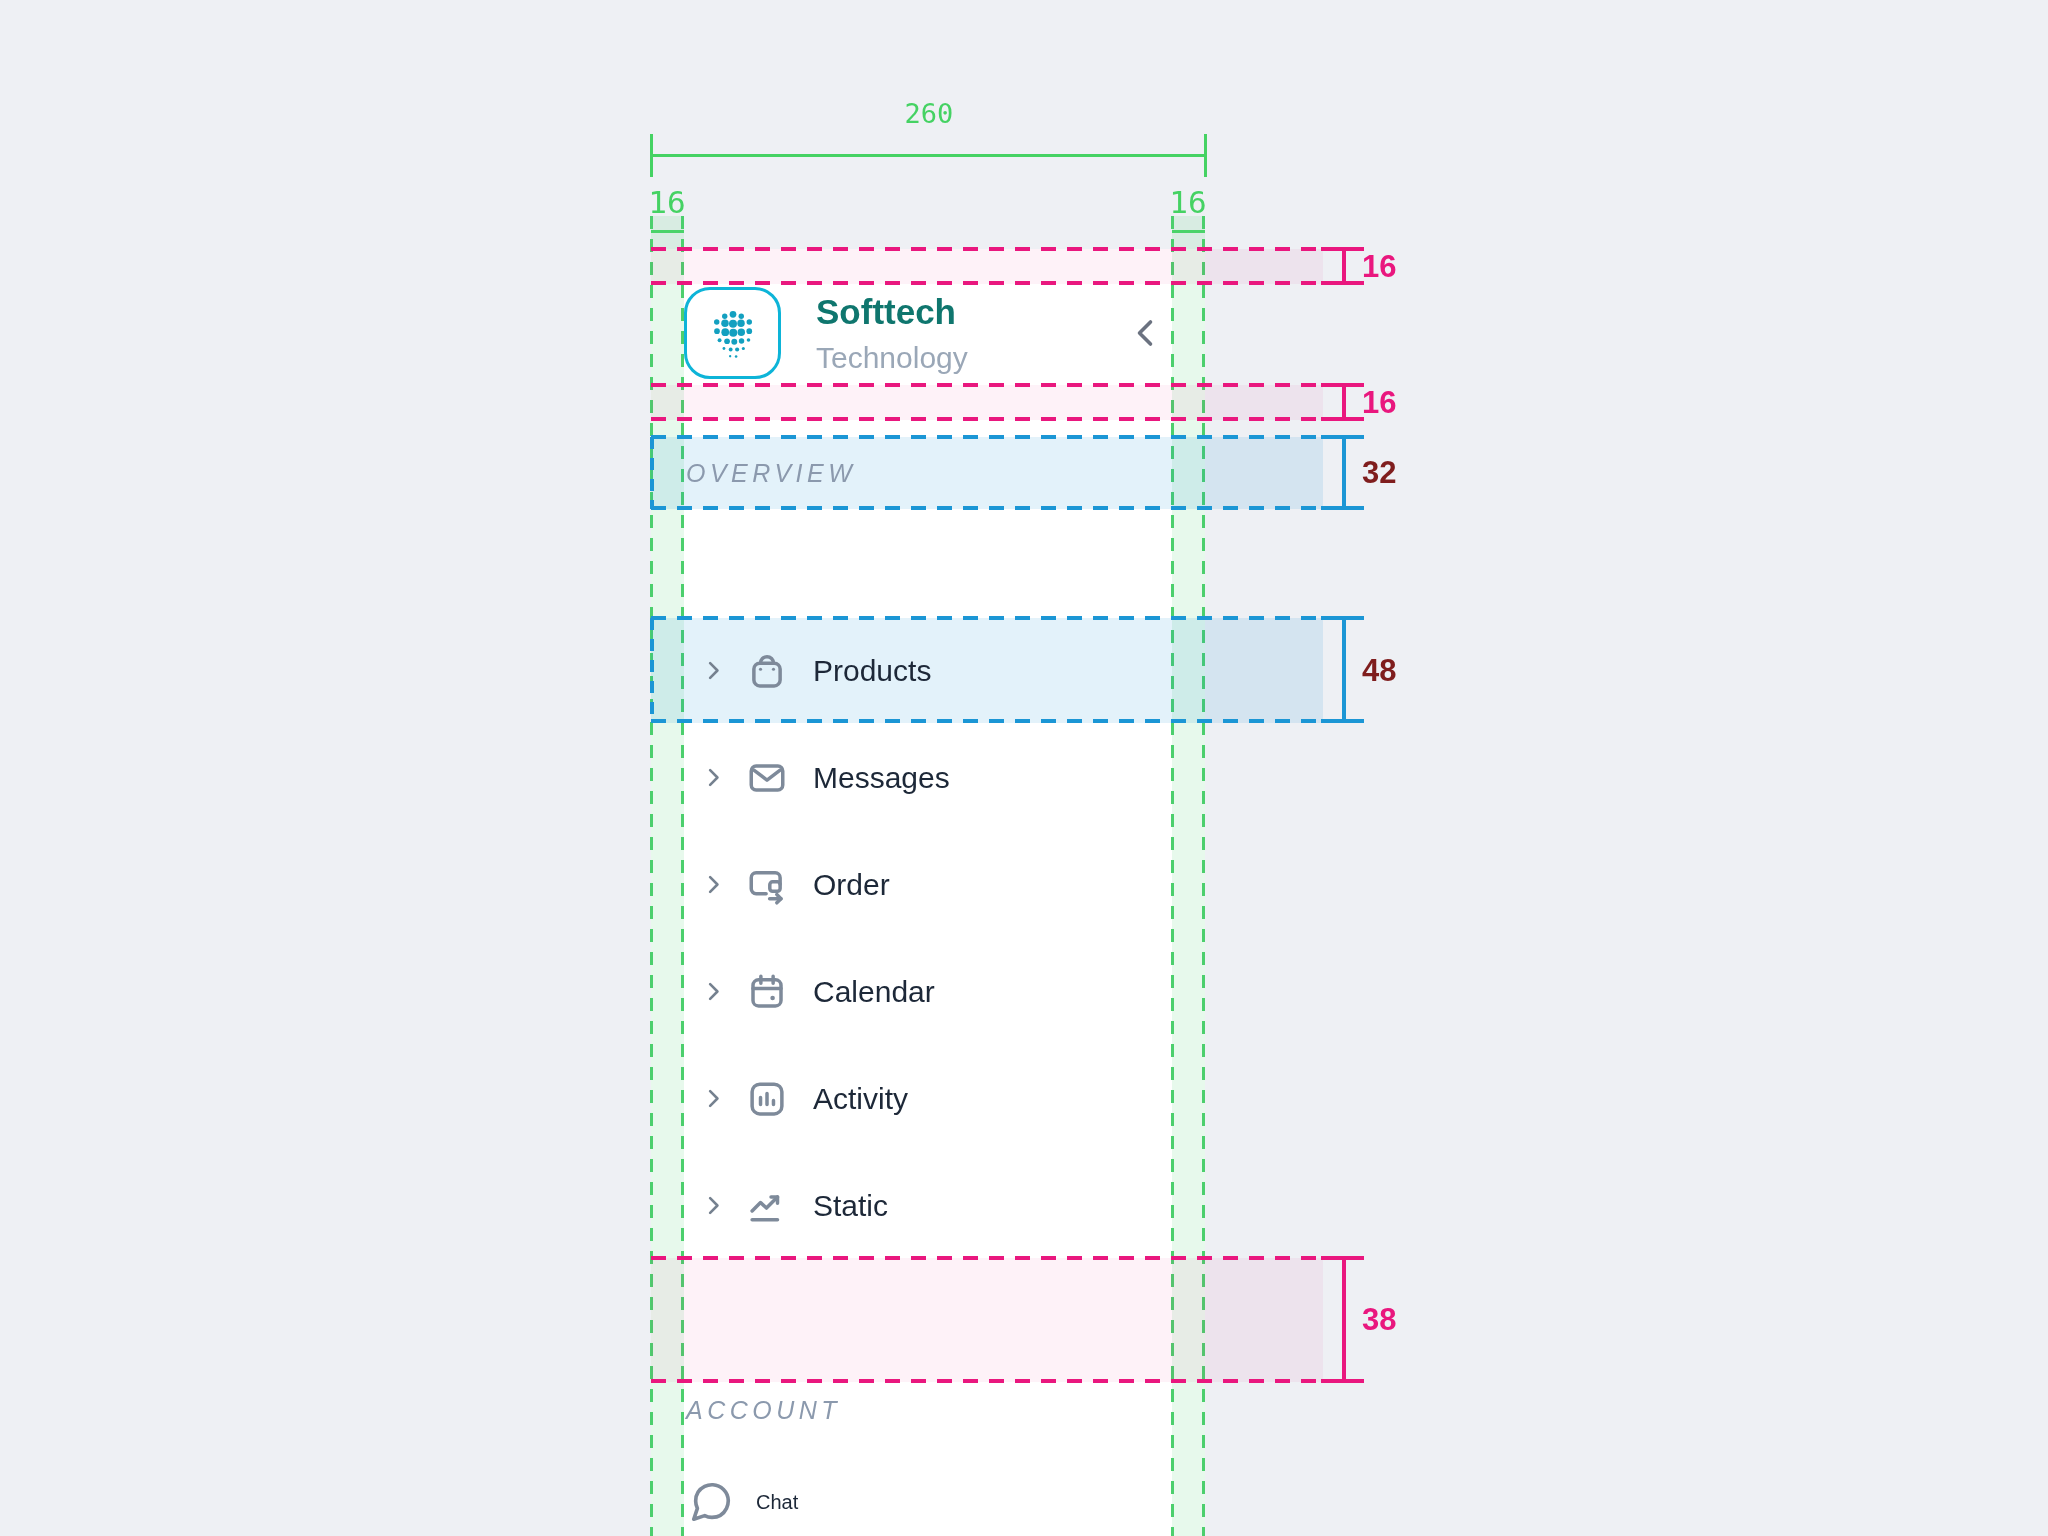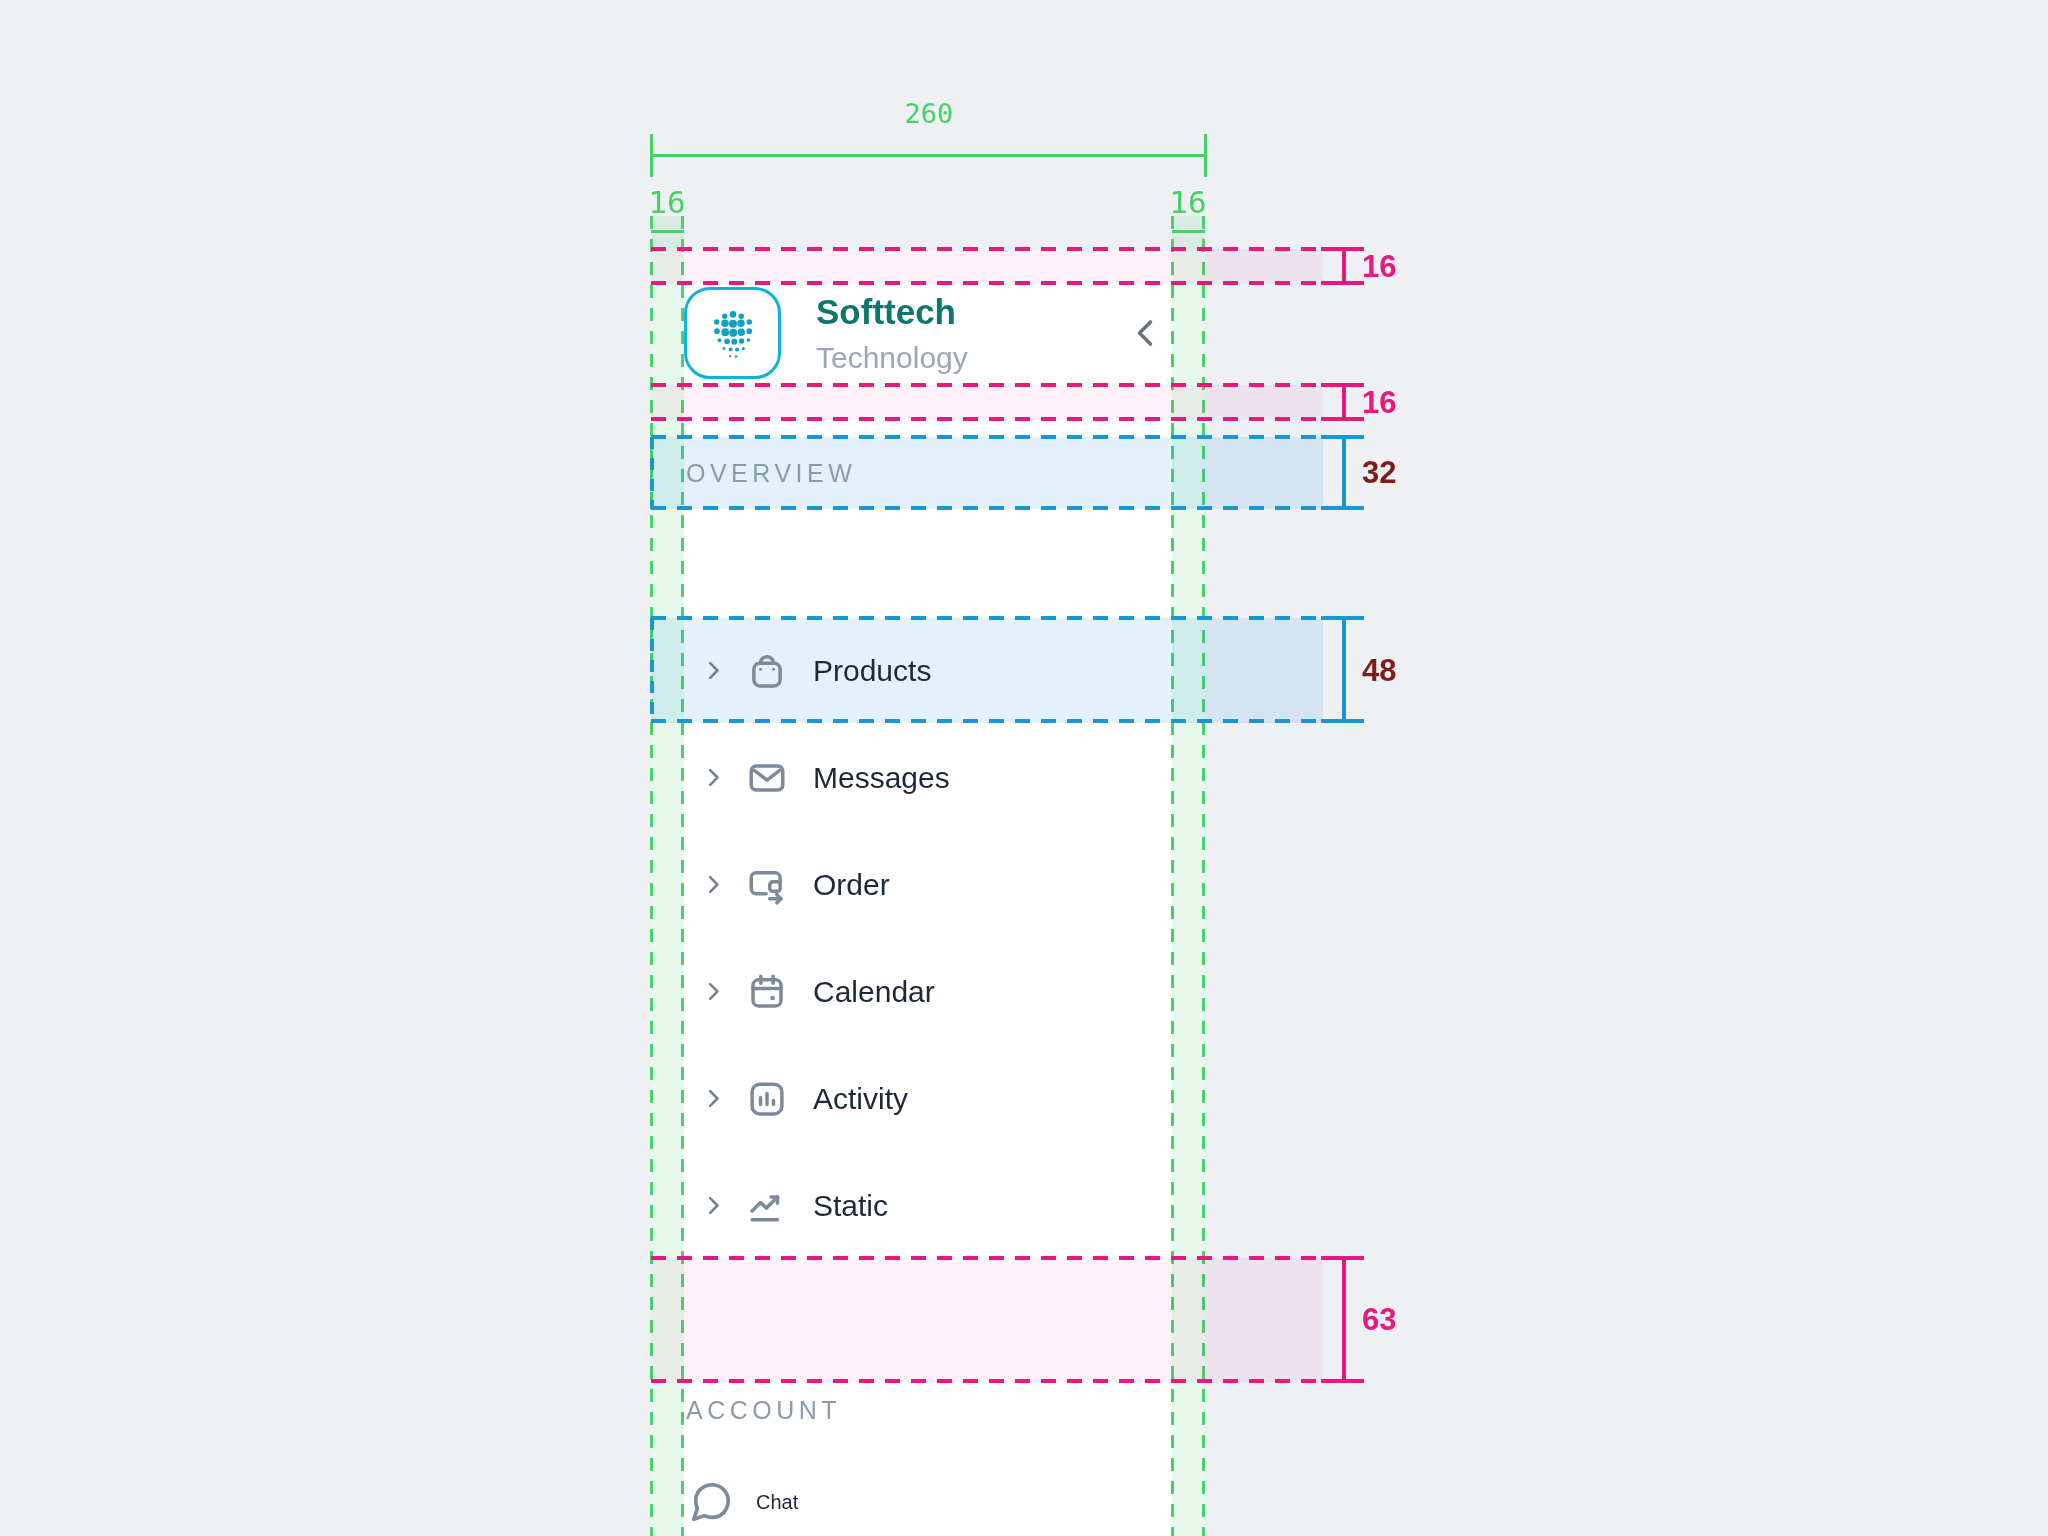--- a/index.html
+++ b/index.html
@@ -32,21 +32,21 @@
   .b-solid-h{background:#1b96d5;height:3.5px;}
   .b-text{color:#7f1d1d;font-size:31px;font-weight:600;display:flex;align-items:center;}
 
   
   .logo-box{left:684px;top:287px;width:97px;height:92px;border:3.5px solid #0db4d8;border-radius:26px;
             background:#fff;display:flex;align-items:center;justify-content:center;box-sizing:border-box;}
   .brand-name{left:816px;top:292px;font-size:35px;font-weight:600;color:#0f766e;}
   .brand-tagline{left:816px;top:341px;font-size:30px;font-weight:400;color:#9aa7b7;}
 
   
-  .section-label{font-size:25px;letter-spacing:4.5px;color:#8b99ad;font-weight:500;}
+  .section-label{font-size:25px;letter-spacing:4.5px;color:#8b99ad;font-weight:500;font-style:italic;}
   .menu-row{left:651px;width:554px;height:107px;display:flex;align-items:center;cursor:pointer;}
   .menu-row .chev{position:absolute;left:49px;width:27px;height:27px;color:#75818f;}
   .menu-row .ic{position:absolute;left:95px;width:42px;height:42px;color:#7e8a9a;}
   .menu-row .lbl{position:absolute;left:162px;font-size:30px;font-weight:500;color:#1d2838;}
   .chat-row{left:651px;top:1458px;width:554px;height:88px;display:flex;align-items:center;cursor:pointer;}
   .chat-row .ic{position:absolute;left:37px;width:46px;height:46px;color:#7e8a9a;}
   .chat-row .lbl{position:absolute;left:105px;font-size:20px;font-weight:400;color:#1d2838;}
 
   svg{display:block;}
 </style>
@@ -107,21 +107,21 @@
   <div class="abs b-solid-h" style="left:1321px;top:616px;width:43px;"></div>
   <div class="abs b-solid-h" style="left:1321px;top:719px;width:43px;"></div>
   <div class="abs b-text" style="left:1362px;top:618px;height:105px;">48</div>
 
   <div class="abs pink-band" style="left:651px;top:1258px;width:672px;height:124px;"></div>
   <div class="abs hdash-pink" style="left:651px;top:1256px;width:706px;"></div>
   <div class="abs hdash-pink" style="left:651px;top:1379px;width:706px;"></div>
   <div class="abs p-solid-v" style="left:1342px;top:1258px;height:124px;"></div>
   <div class="abs p-solid-h" style="left:1321px;top:1256px;width:43px;"></div>
   <div class="abs p-solid-h" style="left:1321px;top:1379px;width:43px;"></div>
-  <div class="abs p-text" style="left:1362px;top:1258px;height:124px;">63</div>
+  <div class="abs p-text" style="left:1362px;top:1258px;height:124px;">38</div>
 
   <div class="abs logo-box">
     <svg width="62" height="62" viewBox="0 0 48 48" fill="#13a0c0">
       <circle cx="24" cy="9.5" r="2.6"></circle>
         <circle cx="17.6" cy="11" r="2.1"></circle>
         <circle cx="30.4" cy="11" r="2.1"></circle>
       <circle cx="11.4" cy="15.5" r="2.1"></circle>
         <circle cx="17.8" cy="16.4" r="2.9"></circle>
         <circle cx="24" cy="16.8" r="3.1"></circle>
         <circle cx="30.2" cy="16.4" r="2.9"></circle>

